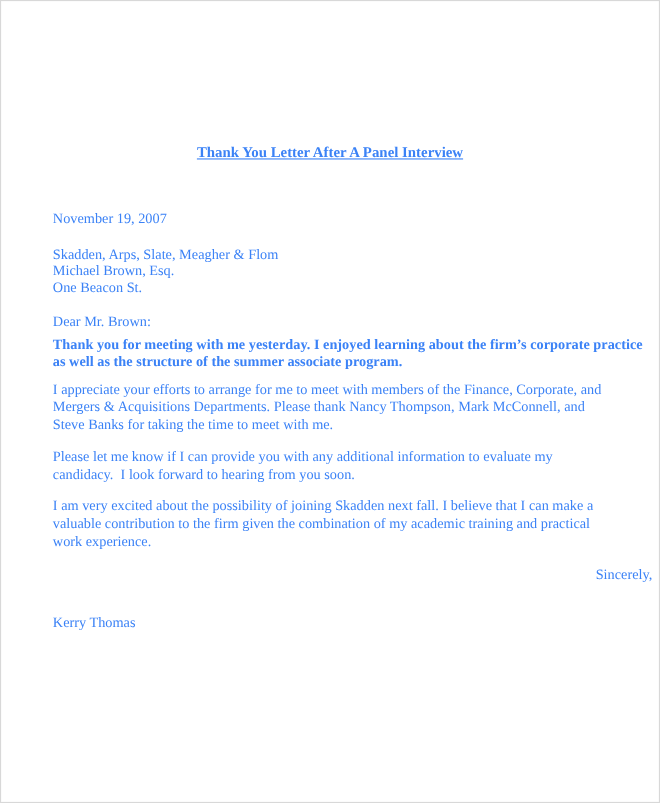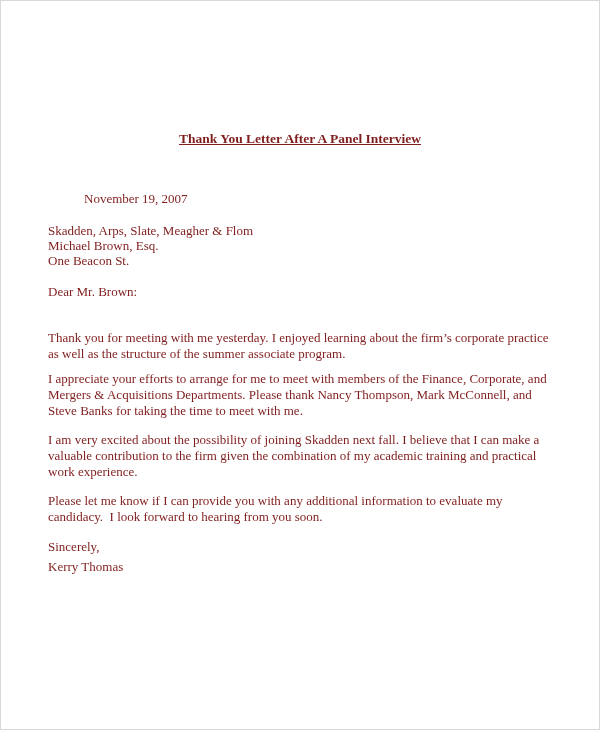--- a/index.html
+++ b/index.html
@@ -10,59 +10,59 @@
   .page {
     position: relative;
     width: 600px;
     height: 730px;
     box-sizing: border-box;
     background: #ffffff;
     border: 1px solid #d8d8d8;
     font-family: "Liberation Serif", "DejaVu Serif", serif;
     font-size: 13px;
     line-height: 16px;
-    color: #7f1d1d;
+    color: #3b82f6;
     overflow: hidden;
   }
   .doc-title {
     margin: 129px 20px 0 20px;
     text-align: center;
     font-weight: bold;
     font-size: 13.5px;
     line-height: 17px;
     text-decoration: underline;
   }
   .content {
     margin-left: 47px;
     margin-right: 8px;
     width: 545px;
   }
   .date-line {
     margin-top: 44px;
-    margin-left: 36px;
   }
   .recipient-block {
     margin-top: 16px;
     line-height: 15px;
   }
   .salutation {
     margin-top: 16px;
   }
   .para {
     white-space: pre-wrap;
   }
-  .para-1 { margin-top: 30px; }
+  .para-1 { margin-top: 5px; font-weight: bold; }
   .para-2 { margin-top: 9px; }
   .para-3 { margin-top: 13px; }
   .para-4 { margin-top: 13px; }
   .closing {
     margin-top: 14px;
+    text-align: right;
   }
   .signature {
-    margin-top: 4px;
+    margin-top: 28px;
   }
 </style>
 </head>
 <body>
 
 <div class="page">
 
   <div class="doc-title">Thank You Letter After A Panel Interview</div>
 
   <div class="content">
@@ -77,25 +77,25 @@
 
     <div class="salutation">Dear Mr. Brown:</div>
 
     <div class="para para-1">Thank you for meeting with me yesterday. I enjoyed learning about the firm’s corporate practice
 as well as the structure of the summer associate program.</div>
 
     <div class="para para-2">I appreciate your efforts to arrange for me to meet with members of the Finance, Corporate, and
 Mergers &amp; Acquisitions Departments. Please thank Nancy Thompson, Mark McConnell, and
 Steve Banks for taking the time to meet with me.</div>
 
+    <div class="para para-4">Please let me know if I can provide you with any additional information to evaluate my
+candidacy.  I look forward to hearing from you soon.</div>
+
     <div class="para para-3">I am very excited about the possibility of joining Skadden next fall. I believe that I can make a
 valuable contribution to the firm given the combination of my academic training and practical
 work experience.</div>
-
-    <div class="para para-4">Please let me know if I can provide you with any additional information to evaluate my
-candidacy.  I look forward to hearing from you soon.</div>
 
     <div class="closing">Sincerely,</div>
 
     <div class="signature">Kerry Thomas</div>
 
   </div>
 </div>
 
 </body></html>

